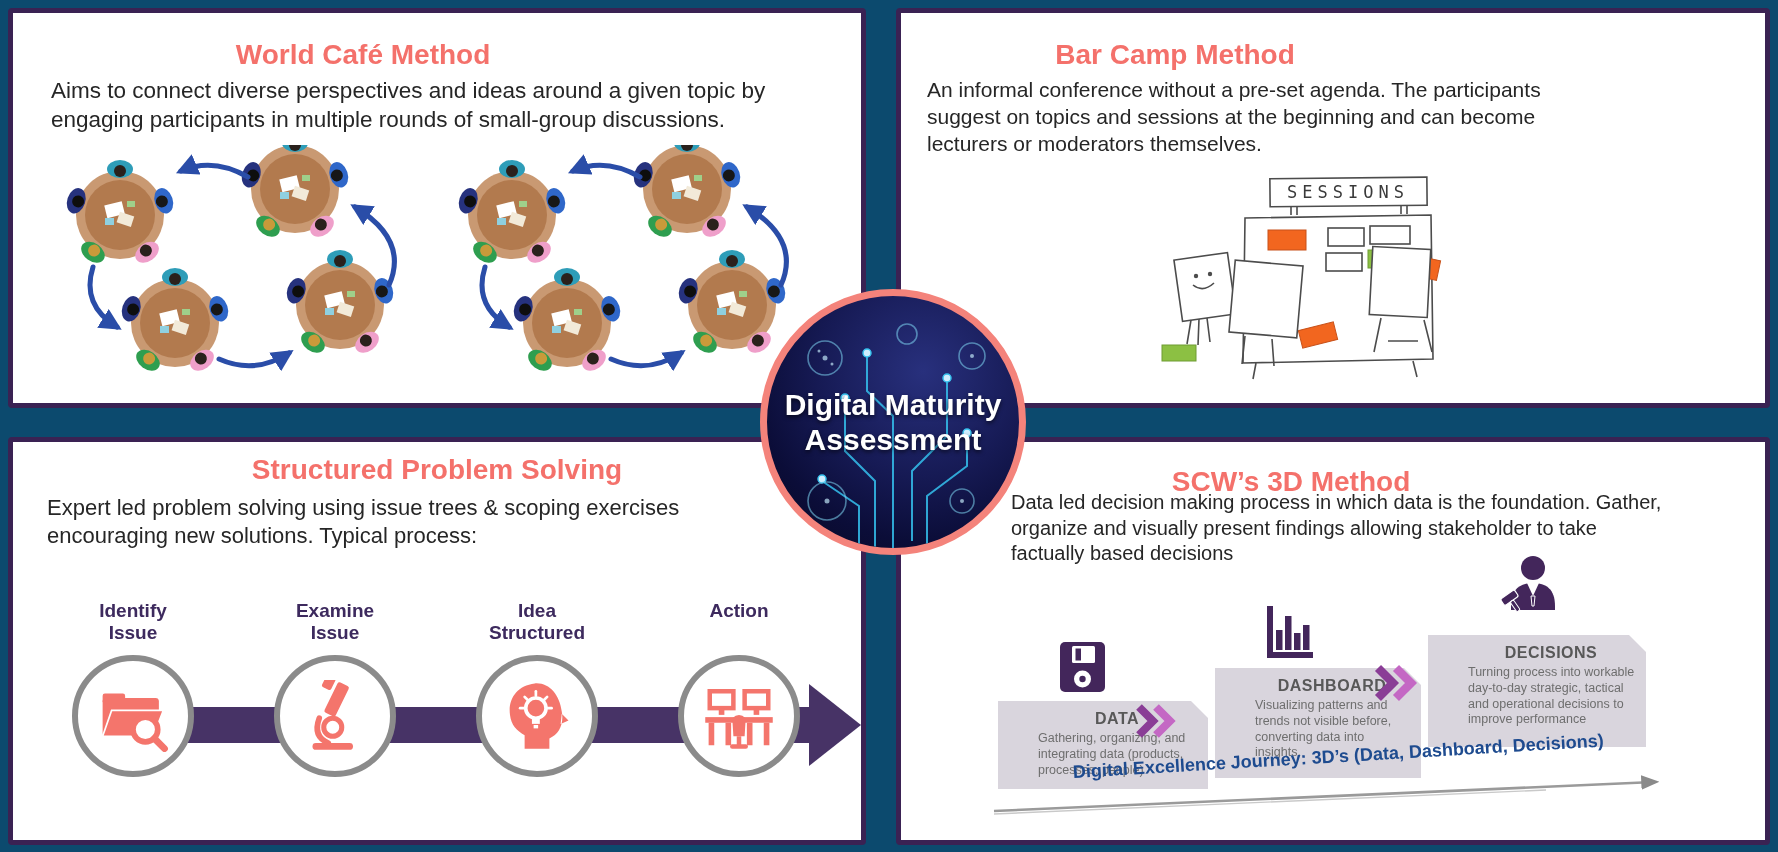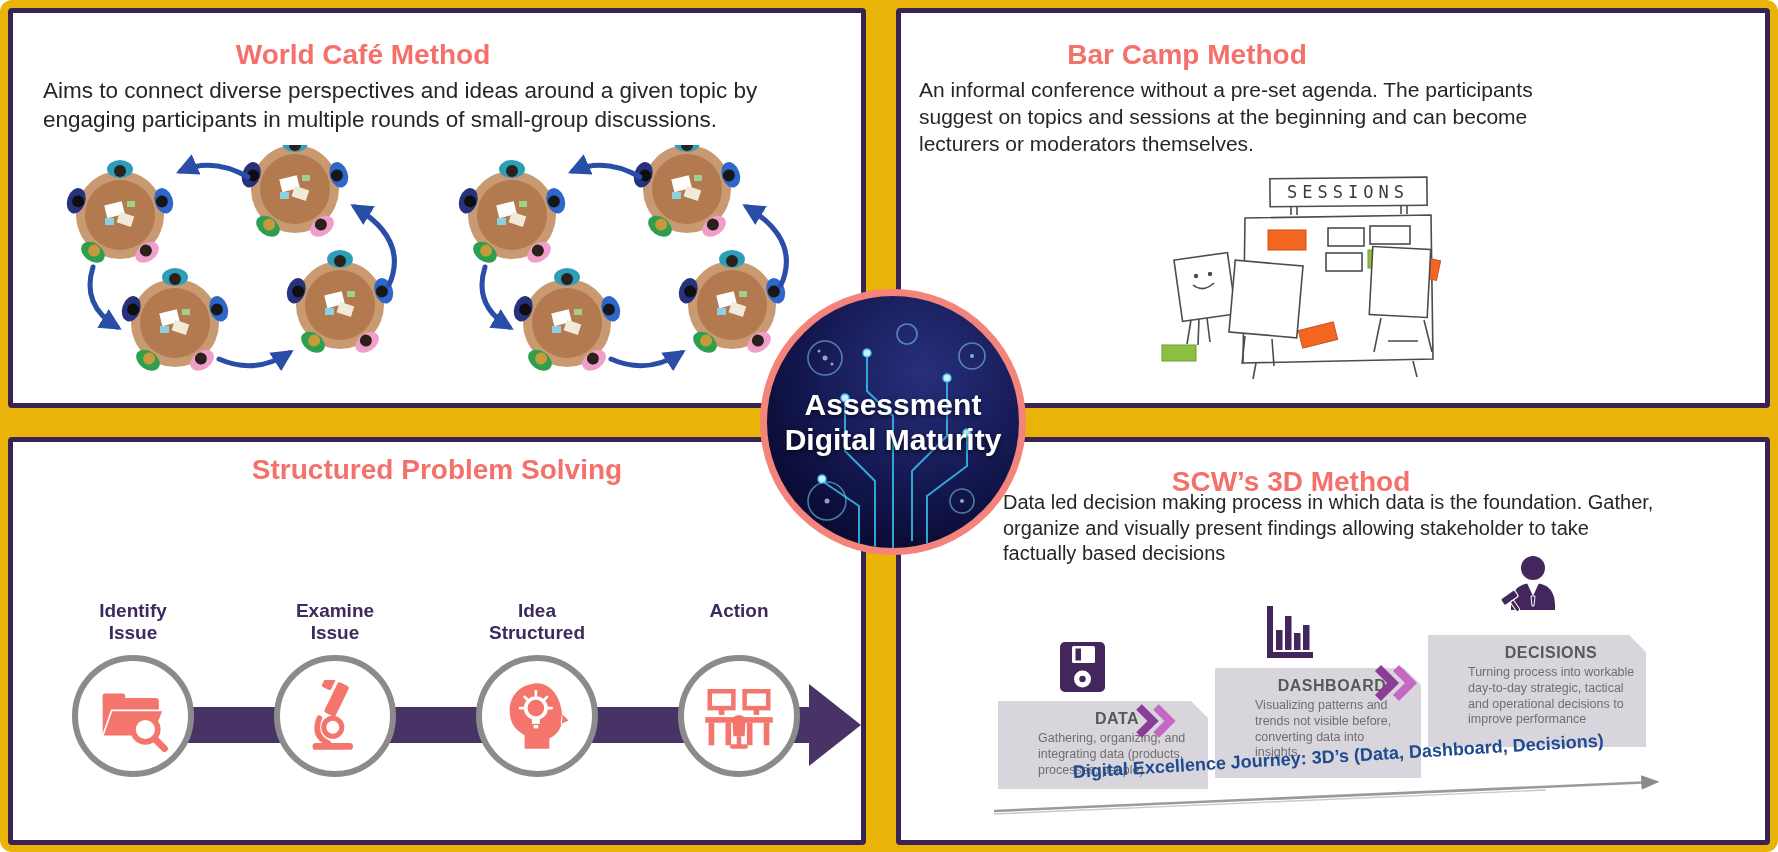--- a/index.html
+++ b/index.html
@@ -1,31 +1,31 @@
 <!DOCTYPE html>
 <html><head>
 <meta charset="utf-8">
 <style>
   * { margin:0; padding:0; box-sizing:border-box; }
   body { background:#fff; font-family:"Liberation Sans", sans-serif; }
-  .canvas { position:relative; width:1778px; height:852px; background:#eab308; overflow:hidden;border-radius:12px; }
+  .canvas { position:relative; width:1778px; height:852px; background:#0c4a6e; overflow:hidden; }
 
   .panel { position:absolute; background:#fff; border:5px solid #3a2253; border-radius:4px; }
   .panel-tl { left:8px;   top:8px;   width:858px; height:400px; }
   .panel-tr { left:896px; top:8px;   width:874px; height:400px; }
   .panel-bl { left:8px;   top:437px; width:858px; height:408px; }
   .panel-br { left:896px; top:437px; width:874px; height:408px; }
 
   .panel h2 { position:absolute; color:#f4716b; font-weight:bold; font-size:28px; text-align:center; white-space:nowrap; }
   .panel-tl h2 { left:0; width:700px; top:26px; }
-  .panel-tr h2 { left:16px; width:540px; top:26px; }
+  .panel-tr h2 { left:4px; width:540px; top:26px; }
   .panel-bl h2 { left:0; width:100%;  top:12px; }
   .panel-br h2 { left:0; width:780px; top:12px;margin-top:12px; }
 
-  .desc { position:absolute; color:#262626; line-height:1.28; }
+  .desc { position:absolute; color:#262626; line-height:1.28;margin-left:8px; }
   .desc-tl { left:30px;  top:64px;  width:745px; font-size:22.5px; }
   .desc-tr { left:18px;  top:64px;  width:625px; font-size:21px; }
   .desc-bl { left:26px;  top:52px;  width:660px; font-size:22px; }
   .desc-br { left:102px; top:48px;  width:655px; font-size:20px; }
 
   
   .wc-illu { position:absolute; left:22px; top:132px; }
 
   
   .bc-illu { position:absolute; left:240px; top:160px; }
@@ -164,20 +164,21 @@
       <g>
         <rect class="sk" x="230" y="75" width="58" height="68" transform="rotate(3 259 109)"></rect>
         <path class="sk-line" d="M240 145 l-7 34 M283 147 l8 32 M247 168 h30"></path>
       </g>
       <path class="sk-line" d="M115 190 l-3 16 M272 188 l4 16"></path>
     </svg>
   </section>
 
   <section class="panel panel-bl">
     <h2>Structured Problem Solving</h2>
+    <p class="desc desc-bl">Expert led problem solving using issue trees &amp; scoping exercises encouraging new solutions. Typical process:</p>
 
     <div class="process">
       <div class="flow-band"></div>
       <div class="flow-arrowhead"></div>
 
       <div class="step-label" style="left:35px;">
         <div>Identify</div>
         <div>Issue</div>
       </div>
       <div class="step-label" style="left:237px;">
@@ -338,18 +339,18 @@
       <g fill="#bfe4f5" opacity="0.7">
         <circle cx="58" cy="62" r="2.5"></circle>
           <circle cx="52" cy="55" r="1.5"></circle>
           <circle cx="65" cy="68" r="1.5"></circle>
         <circle cx="205" cy="60" r="2"></circle>
           <circle cx="60" cy="205" r="2.5"></circle>
           <circle cx="195" cy="205" r="2"></circle>
       </g>
     </svg>
     <div class="center-title">
+      <div>Digital Maturity</div>
       <div>Assessment</div>
-      <div>Digital Maturity</div>
     </div>
   </div>
 
 </div>
 
 </body></html>

